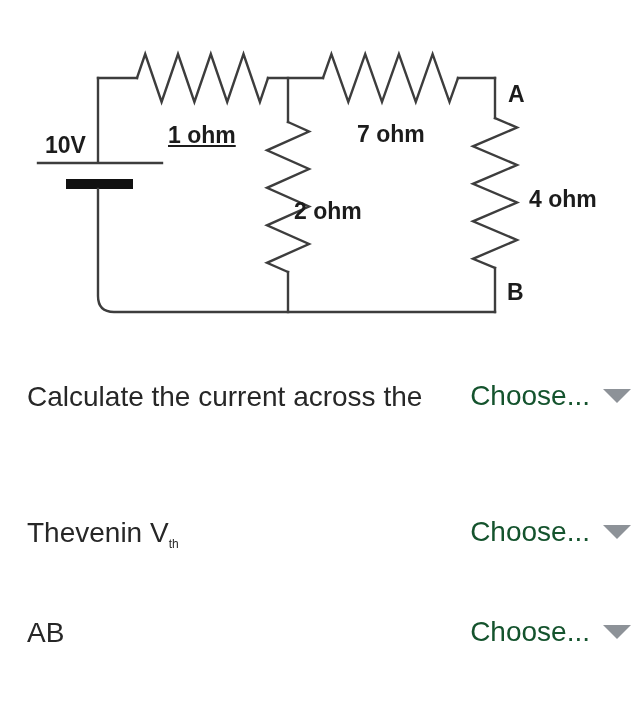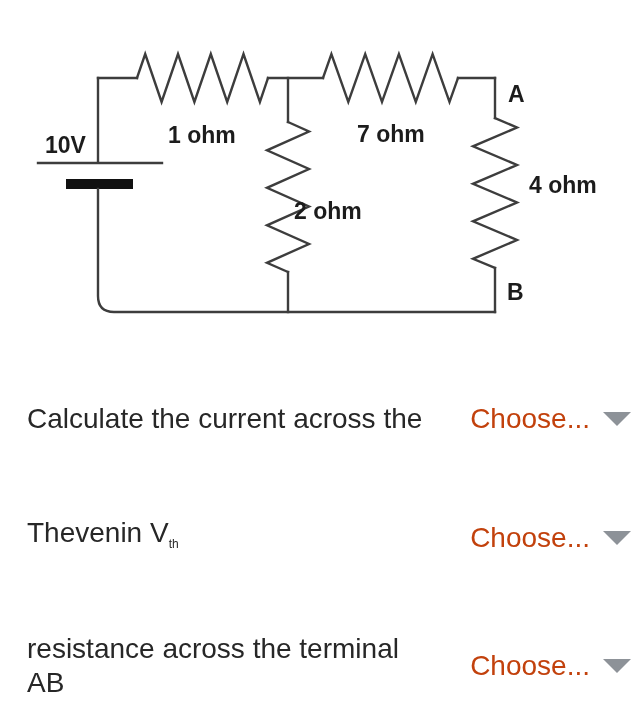--- a/index.html
+++ b/index.html
@@ -32,35 +32,35 @@
   .dlabel {
     position: absolute;
     font-family: "Liberation Sans", sans-serif;
     font-weight: bold;
     font-size: 23px;
     color: #1c1c1c;
     white-space: nowrap;
     line-height: 1;
   }
   .lbl-10v { left: 45px;  top: 134px; }
-  .lbl-r1  { left: 168px; top: 124px; }
+  .lbl-r1  { left: 168px; top: 124px; text-decoration: underline; }
   .lbl-r3  { left: 357px; top: 123px; }
   .lbl-r2  { left: 294px; top: 200px; }
-  .lbl-r4  { left: 529px; top: 174px; text-align: center; }
+  .lbl-r4  { left: 529px; top: 188px; text-align: center; }
   .lbl-a   { left: 508px; top: 83px;  }
   .lbl-b   { left: 507px; top: 281px; }
 
   
   .qrow {
     position: absolute;
     left: 27px;
     right: 6px;
     display: flex;
     justify-content: space-between;
-    align-items: center;
+    align-items: flex-start;
   }
   .qrow1 { top: 380px; height: 78px;  }
   .qrow2 { top: 516px; height: 44px;  }
   .qrow3 { top: 616px; height: 100px; }
 
   .qtext {
     font-size: 28px;
     line-height: 34px;
     color: #272727;
     max-width: 440px;
@@ -72,21 +72,21 @@
 
   .dropdown {
     display: flex;
     align-items: center;
     gap: 13px;
     cursor: pointer;
     flex: none;
   }
   .choose {
     font-size: 28px;
-    color: #c2410c;
+    color: #14532d;
     white-space: nowrap;
   }
   .arrow {
     width: 0;
     height: 0;
     border-left: 14px solid transparent;
     border-right: 14px solid transparent;
     border-top: 14px solid #8d9298;
   }
 </style>
@@ -146,21 +146,20 @@
       </div>
     </div>
     <div class="dropdown">
       <span class="choose">Choose...</span>
       <span class="arrow"></span>
     </div>
   </div>
 
   <div class="qrow qrow3">
     <div class="qtext">
-      <div>resistance across the terminal</div>
       <div>AB</div>
     </div>
     <div class="dropdown">
       <span class="choose">Choose...</span>
       <span class="arrow"></span>
     </div>
   </div>
 
 </div>
 

